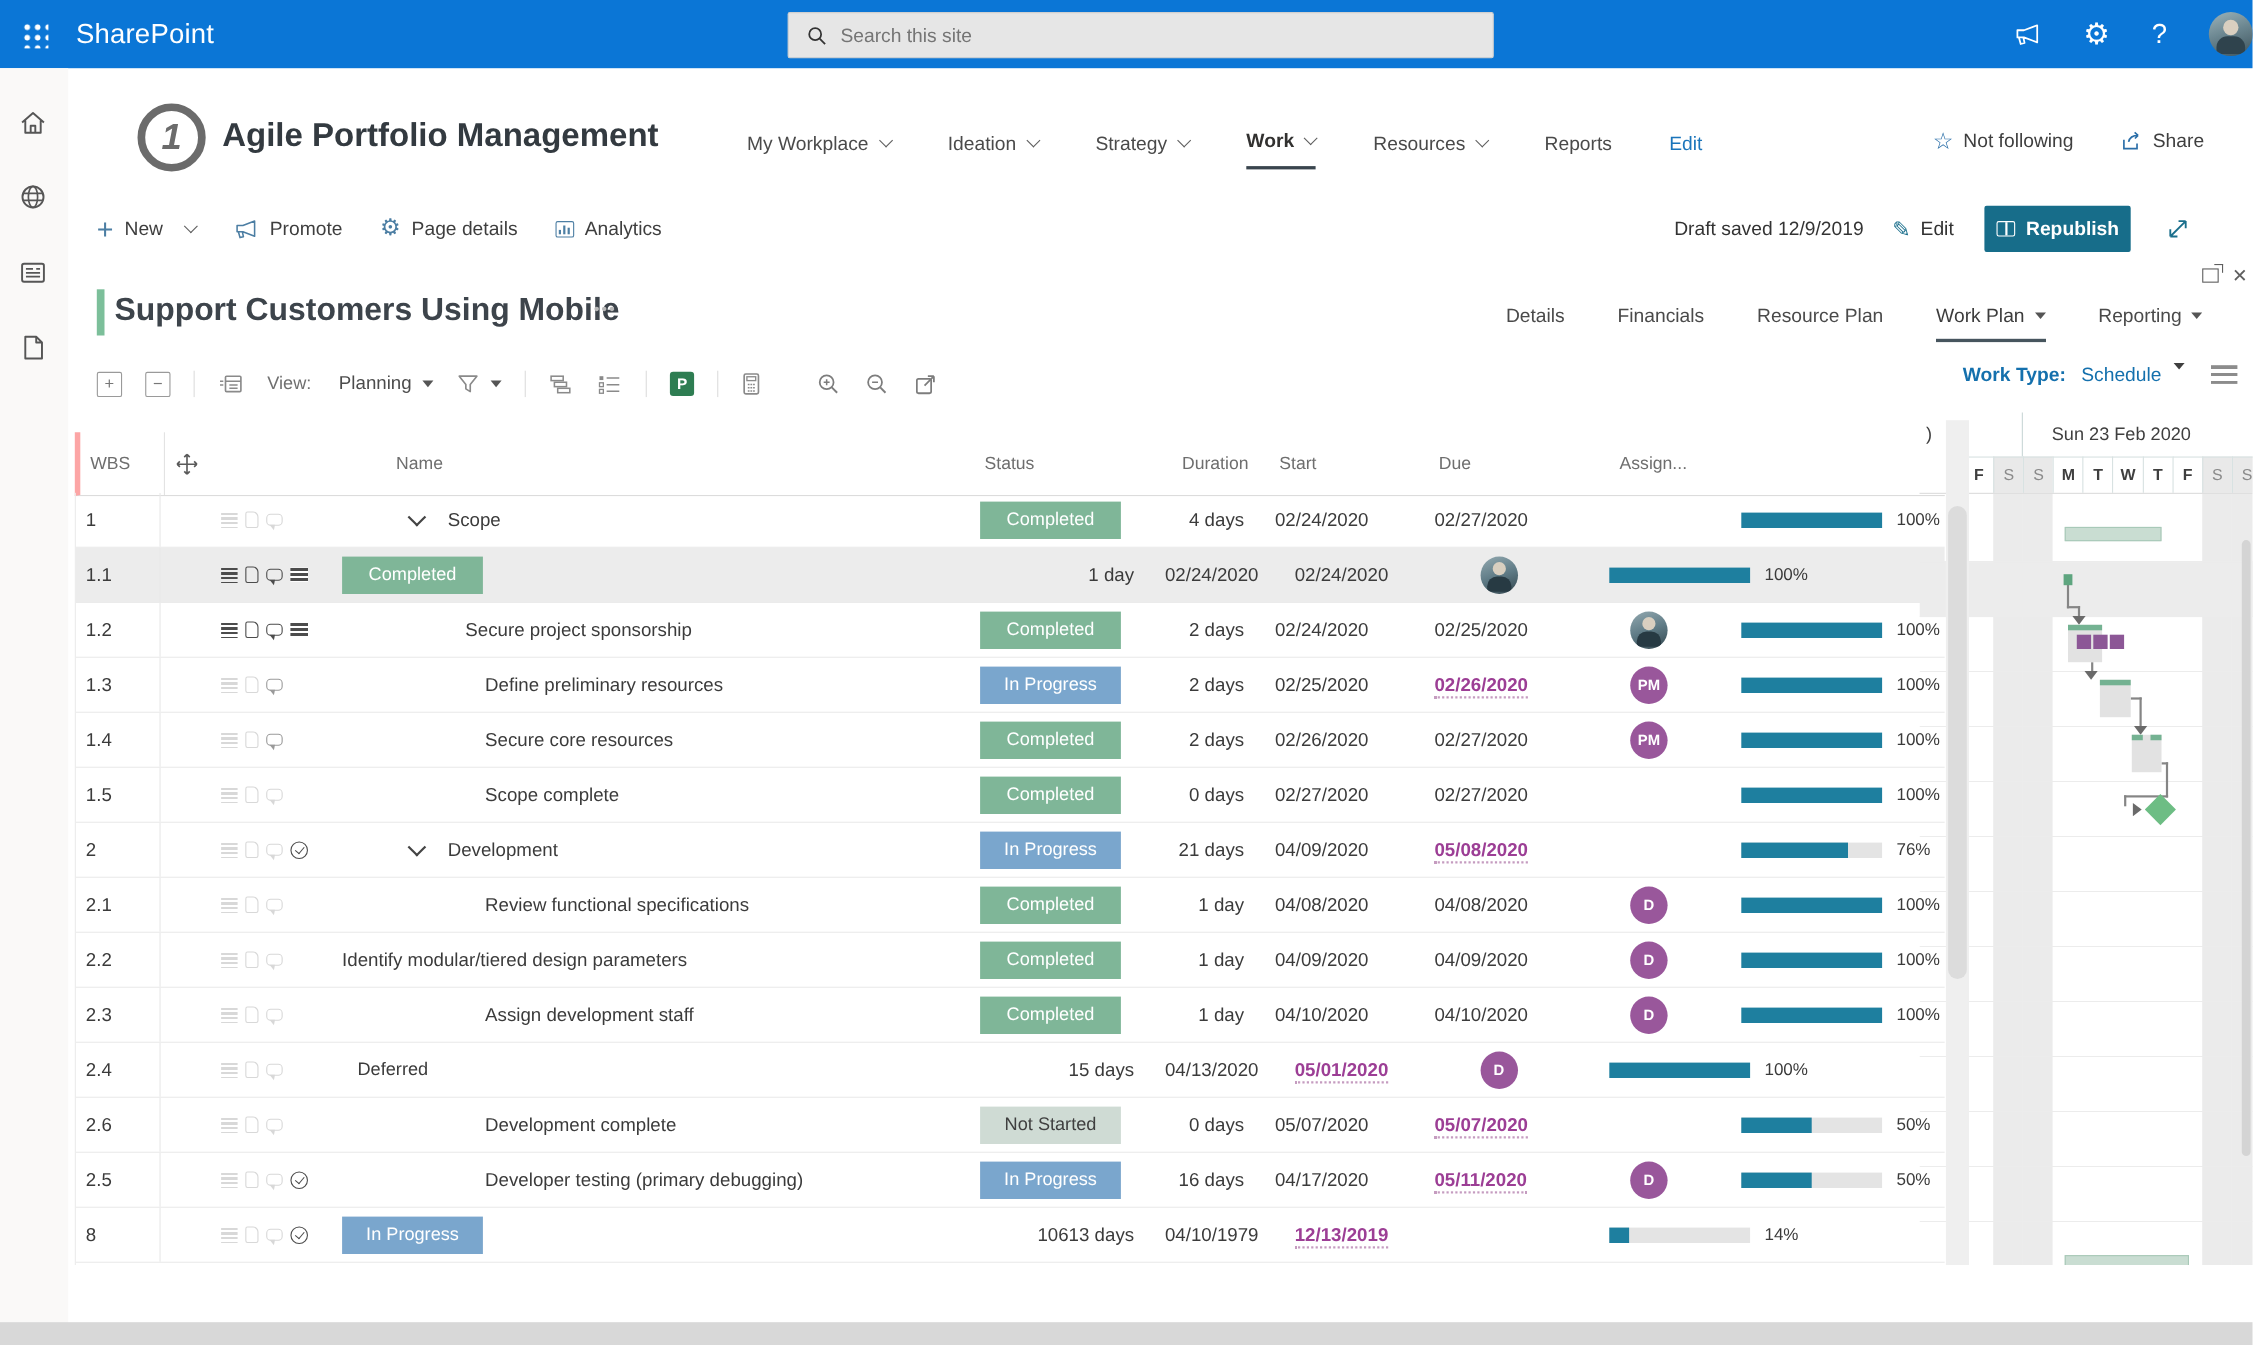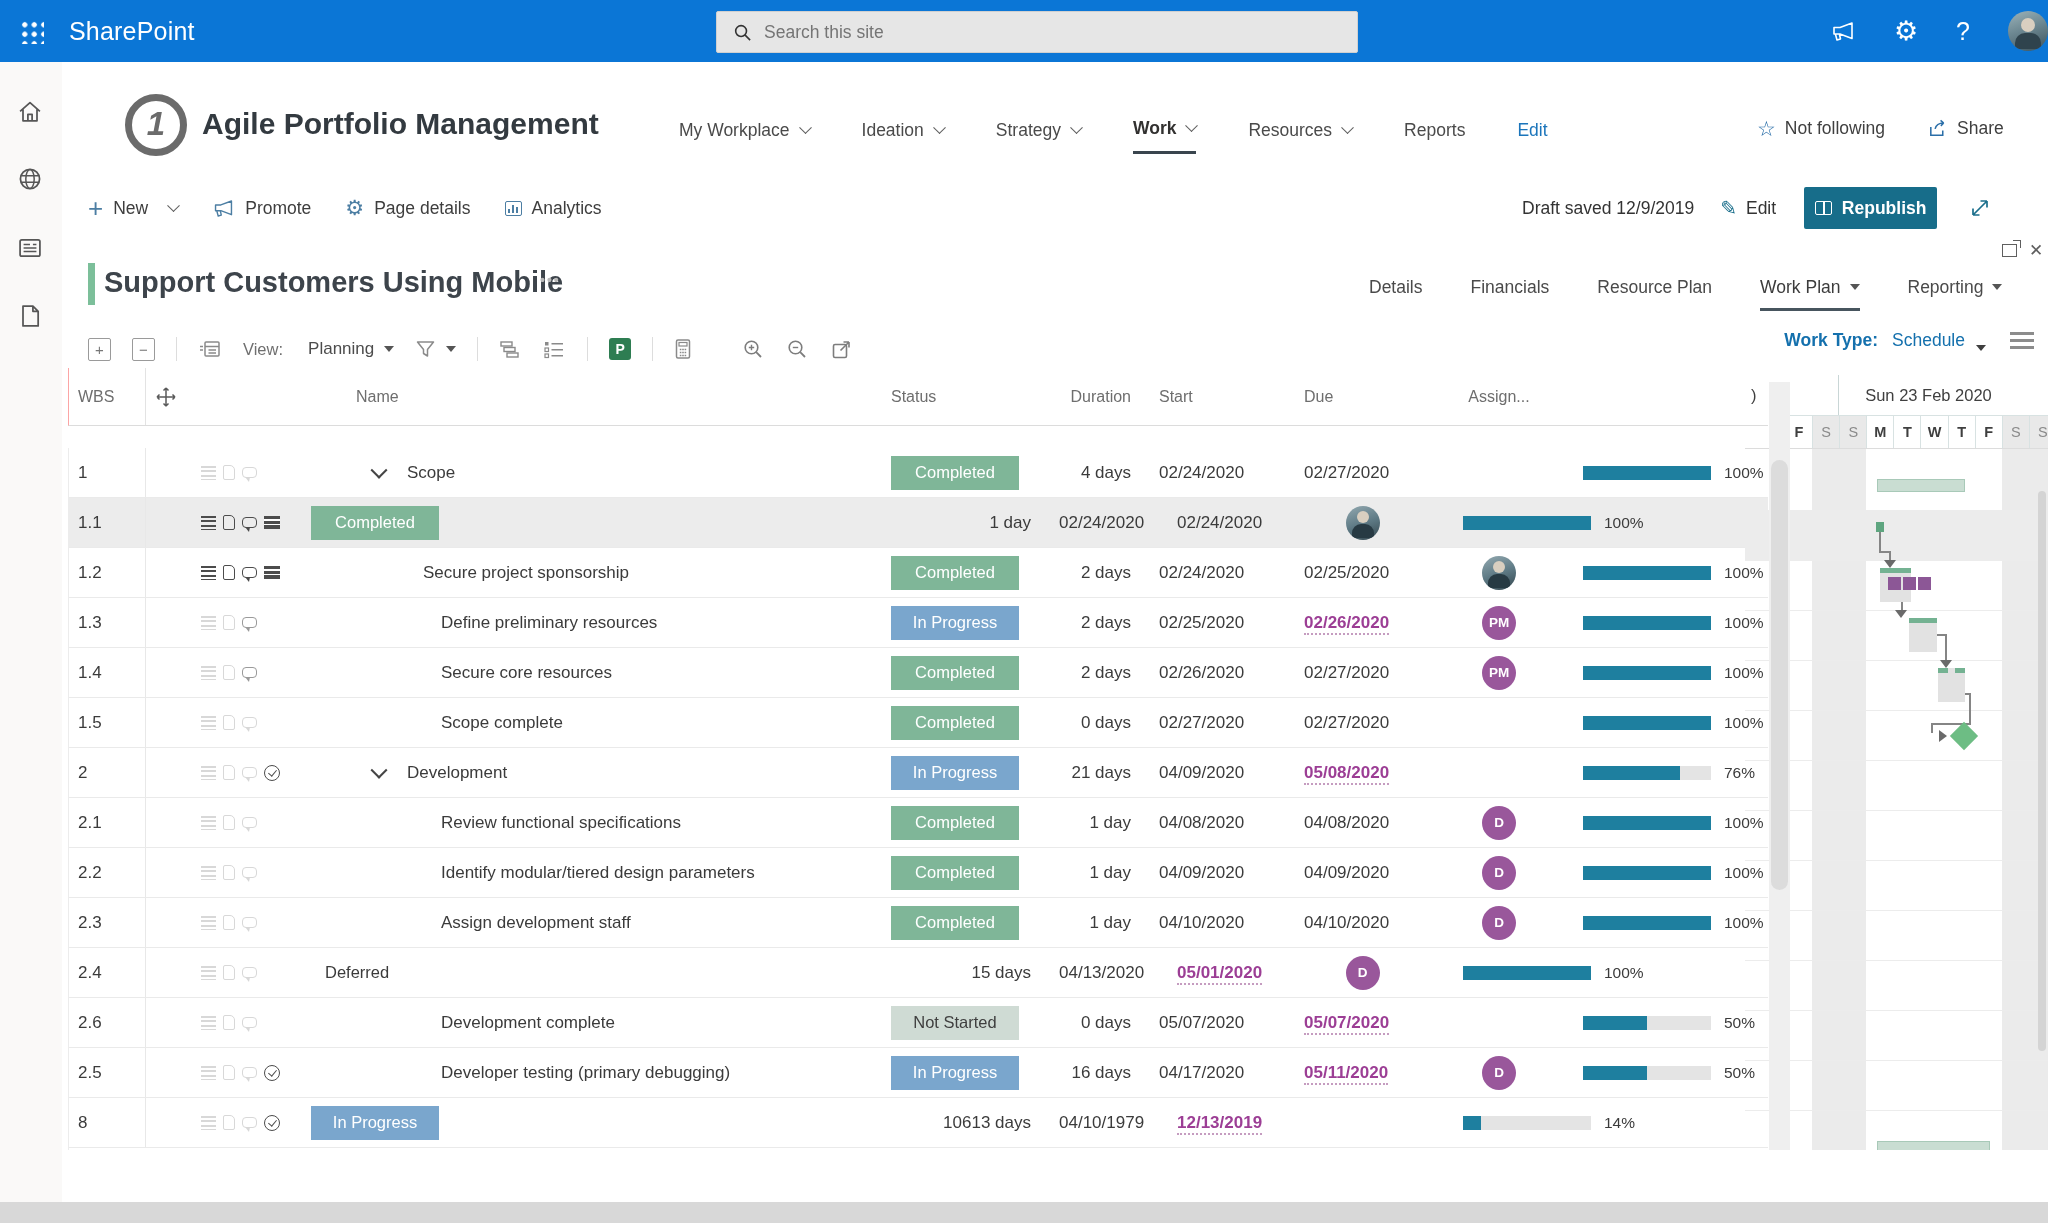--- a/index.html
+++ b/index.html
@@ -80,22 +80,22 @@
   .tb-val{font-size:17px;color:#4c4c4c;margin-left:4px}
   .p-tile{width:22px;height:22px;background:#2e7d52;border-radius:3px;color:#fff;font-size:14px;font-weight:700;
     display:flex;align-items:center;justify-content:center}
   .tbar-right{position:absolute;right:14px;top:330px;display:flex;align-items:center;gap:14px}
   .wt-lbl{font-size:17.5px;font-weight:700;color:#1470ad}
   .wt-val{font-size:17.5px;color:#1470ad}
   .ham{width:24px;height:17px;background:repeating-linear-gradient(to bottom,#8c8c8c 0 3px,transparent 3px 7px);cursor:pointer}
 
   
   .grid{display:grid;grid-template-columns:77px 165px 580px 168px 100px 127px 153px 120px 210px;align-items:center}
-  .thead{position:absolute;left:68px;top:368px;width:1700px;height:58px;font-size:16px;color:#6e6e6e;
-    border-bottom:1px solid #dcdcdc;border-left:1px solid #fca5a5;box-sizing:border-box}
+  .thead{position:absolute;left:68px;top:393px;width:1700px;height:58px;font-size:16px;color:#6e6e6e;
+    border-bottom:1px solid #dcdcdc;border-left:5px solid #fca5a5;box-sizing:border-box}
   .thead>div{height:100%;display:flex;align-items:center}
   .hc-wbs{padding-left:9px;border-right:1px solid #e3e3e3}
   .hc-icons{padding-left:9px}
   .hc-name{padding-left:45px}
   .hc-dur{justify-content:flex-end;padding-right:28px;box-sizing:border-box}
   .hc-due{padding-left:18px}
   .hc-assign,.hc-done{justify-content:center}
   .rows{position:absolute;left:68px;top:448px;width:1700px;height:702px;overflow:hidden;border-left:1px solid #ececec;box-sizing:border-box}
   .row{height:50px;border-bottom:1px solid #eaeaea;box-sizing:border-box;font-size:17px;color:#3b3b3b;cursor:default}
   .row.hl{background:#ececec}
@@ -399,21 +399,21 @@
     </span>
     <span>
       <svg width="23" height="23" viewBox="0 0 23 23">
           <rect x="3.5" y="6.5" width="13" height="13" rx="1.5" fill="none" stroke="#7d7d7d" stroke-width="1.6"></rect>
           <path d="M10.5 12.5 L19 4 M19 4 H13.5 M19 4 V9.5" fill="none" stroke="#7d7d7d" stroke-width="1.6"></path>
         </svg>
     </span>
   </div>
   <div class="tbar-right">
     <span class="wt-lbl">Work Type:</span>
-    <span style="display:flex;align-items:flex-end;gap:11px">
+    <span style="display:flex;align-items:flex-start;gap:11px">
       <span class="wt-val">Schedule</span>
         <span class="tri" style="border-top-color:#3f3f3f"></span>
     </span>
     <span class="ham" style="margin-left:10px"></span>
   </div>
 
   <div class="thead grid">
     <div class="hc-wbs">WBS</div>
     <div class="hc-icons">
       <svg width="22" height="22" viewBox="0 0 22 22">
@@ -634,21 +634,21 @@
         </div>
       </div>
       <div class="row grid">
         <div class="c-wbs">2.2</div>
         <div class="c-icons">
           <span class="ric ic-menu f"></span>
           <span class="ric ic-note f"></span>
           <span class="ric ic-comment f"></span>
         </div>
         <div class="c-name">
-          <span style="margin-left:130px">Identify modular/tiered design parameters</span>
+          <span style="">Identify modular/tiered design parameters</span>
         </div>
         <div>
           <span class="chip chip-c">Completed</span>
         </div>
         <div class="c-dur">1 day</div>
         <div class="c-start">04/09/2020</div>
         <div class="c-due">04/09/2020</div>
         <div class="c-assign">
           <span class="av av-init">D</span>
         </div>

